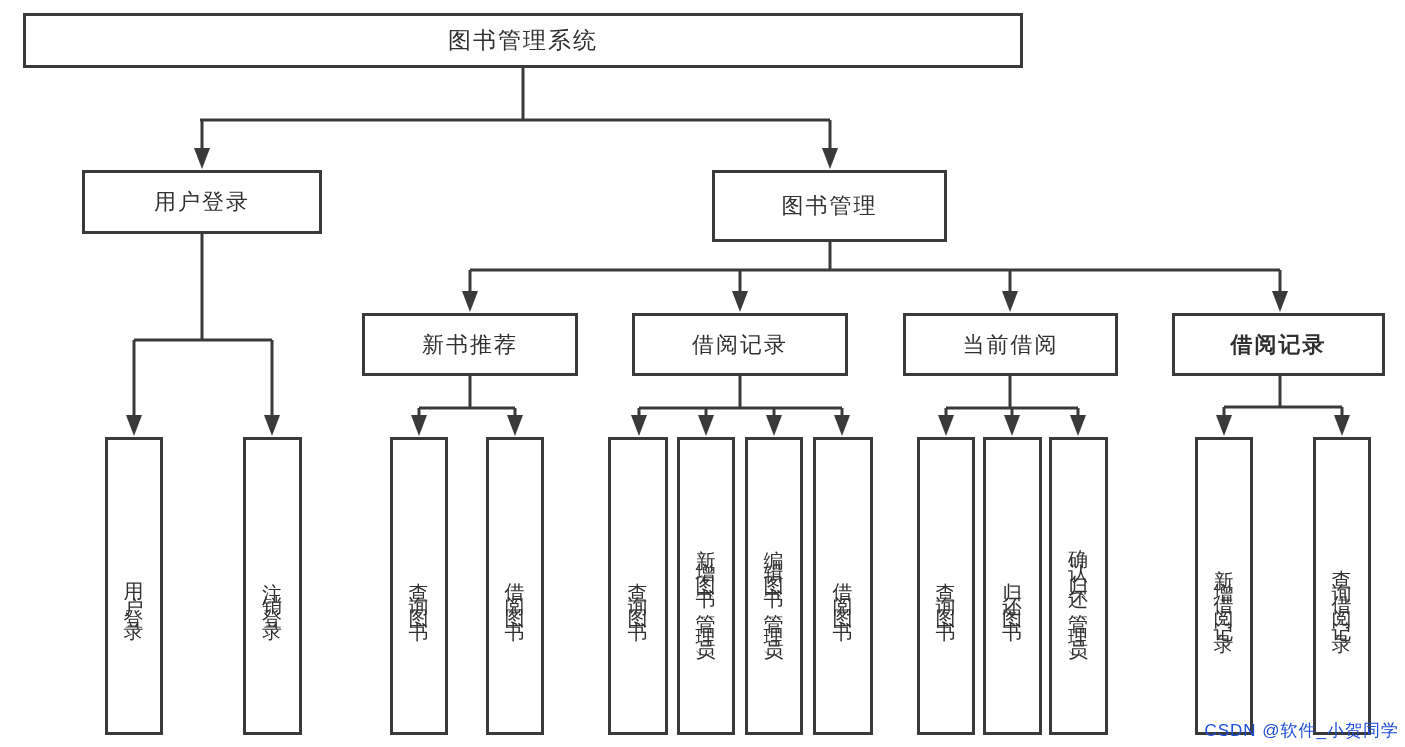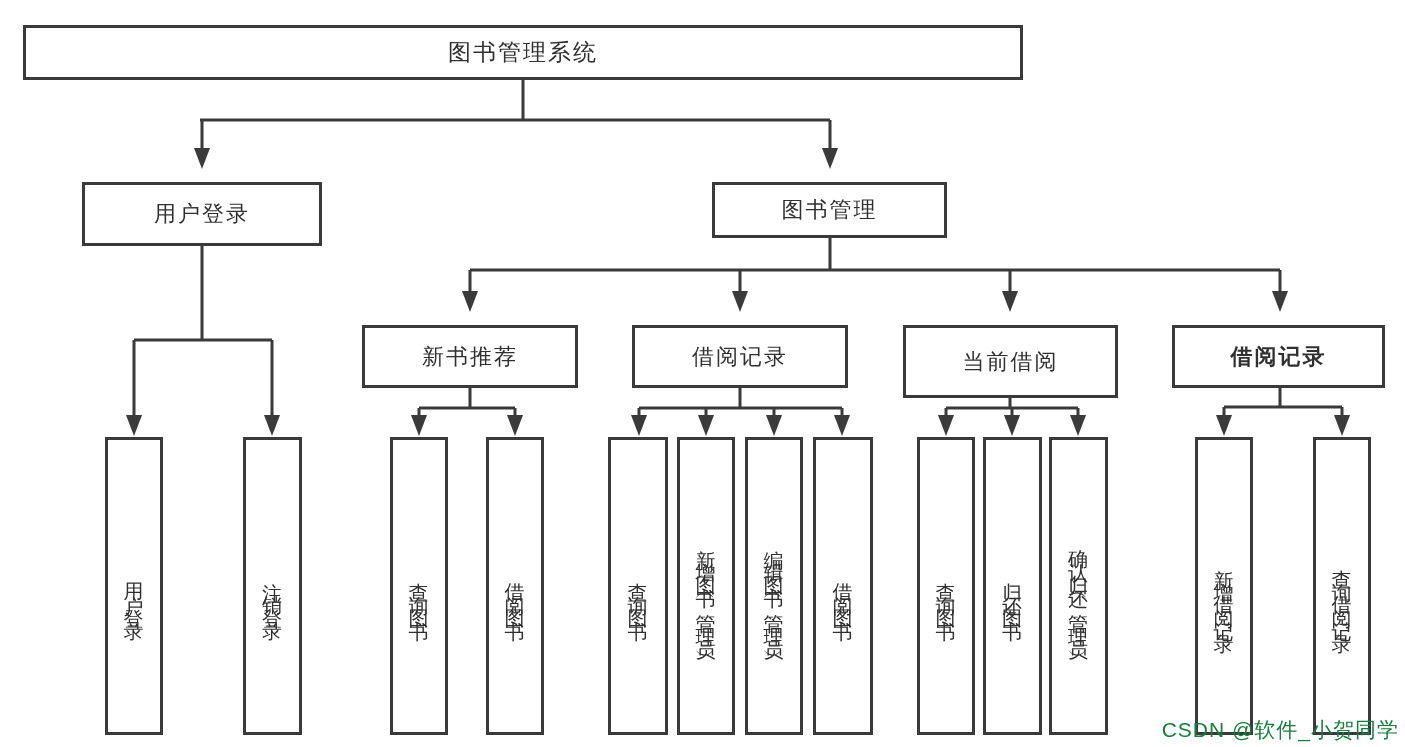--- a/index.html
+++ b/index.html
@@ -20,38 +20,38 @@
   .node {
     position: absolute;
     box-sizing: border-box;
     border: 3px solid #3a3a3a;
     background: #ffffff;
     display: flex;
     align-items: center;
     justify-content: center;
     color: #303030;
   }
-  .hbox { font-size: 22px; letter-spacing: 2px; line-height: 1; margin-top: 12px; }
+  .hbox { font-size: 22px; letter-spacing: 2px; line-height: 1; }
   .hbox.root { font-size: 23px; }
   .vbox .lbl {
     writing-mode: vertical-rl;
     text-orientation: mixed;
     font-size: 20px;
     line-height: 1;
     letter-spacing: 13px;
     margin-bottom: -13px;
     white-space: nowrap;
   }
   .watermark {
     position: absolute;
     right: 6px;
     bottom: 6px;
-    font-size: 21px;
+    font-size: 17px;
     letter-spacing: 1px;
-    color: #15803d;
+    color: #1d4ed8;
     line-height: 1.1;
   }
 </style>
 </head>
 <body>
 
 <div class="canvas">
 
   <svg class="connectors" viewBox="0 0 1405 747" xmlns="http://www.w3.org/2000/svg">
     <g stroke="#3a3a3a" stroke-width="3" fill="none">
@@ -93,31 +93,31 @@
     </g>
   </svg>
 
   <div class="node hbox root" style="left:23px; top:13px; width:1000px; height:55px;">
     <span class="lbl">图书管理系统</span>
   </div>
 
   <div class="node hbox" style="left:82px; top:170px; width:240px; height:64px;">
     <span class="lbl">用户登录</span>
   </div>
-  <div class="node hbox" style="left:712px; top:170px; width:235px; height:56px;">
+  <div class="node hbox" style="left:712px; top:170px; width:235px; height:72px;">
     <span class="lbl">图书管理</span>
   </div>
 
   <div class="node hbox" style="left:362px; top:313px; width:216px; height:63px;">
     <span class="lbl">新书推荐</span>
   </div>
   <div class="node hbox" style="left:632px; top:313px; width:216px; height:63px;">
     <span class="lbl">借阅记录</span>
   </div>
-  <div class="node hbox" style="left:903px; top:313px; width:215px; height:73px;">
+  <div class="node hbox" style="left:903px; top:313px; width:215px; height:63px;">
     <span class="lbl">当前借阅</span>
   </div>
   <div class="node hbox" style="left:1172px; top:313px; width:213px; height:63px;font-weight:bold;">
     <span class="lbl">借阅记录</span>
   </div>
 
   <div class="node vbox" style="left:105px; top:437px; width:58px; height:298px;">
     <span class="lbl">用户登录</span>
   </div>
   <div class="node vbox" style="left:243px; top:437px; width:59px; height:298px;">

